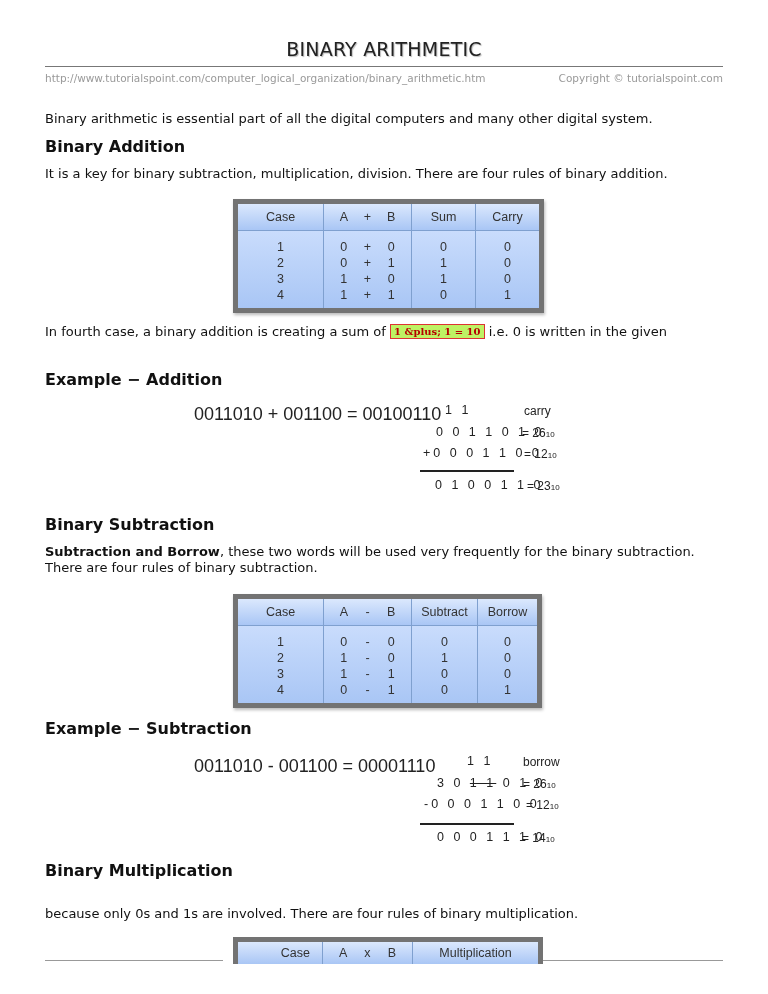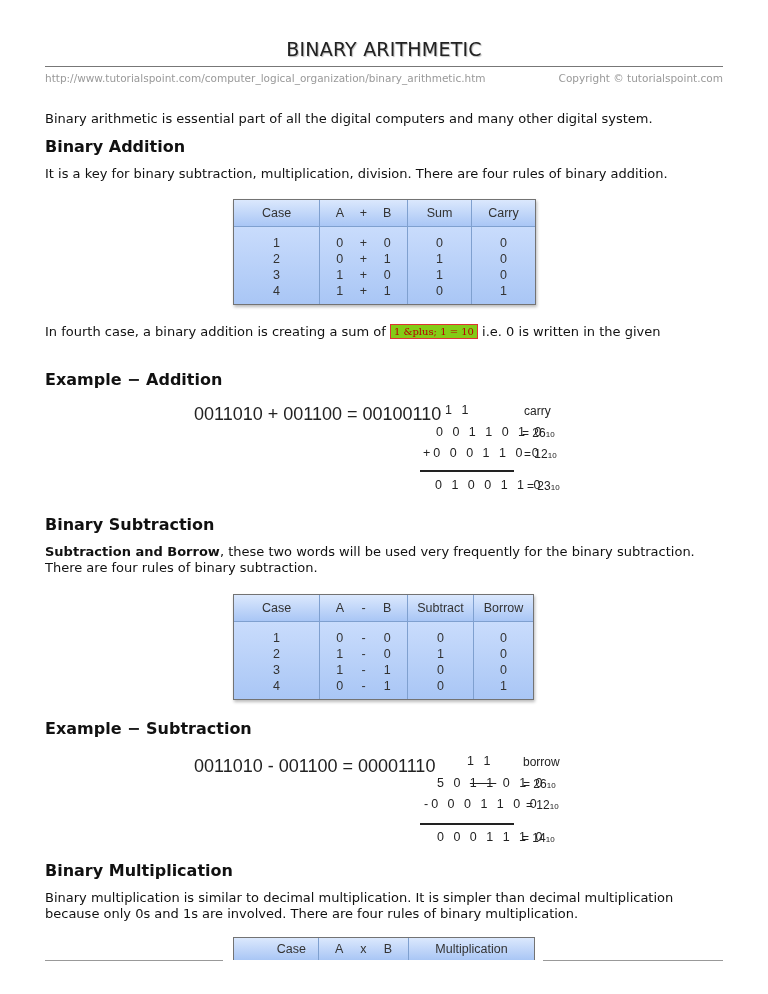--- a/index.html
+++ b/index.html
@@ -5,24 +5,24 @@
   html, body { margin:0; padding:0; background:#ffffff; }
   body { width:768px; height:994px; position:relative; overflow:hidden; font-family:"DejaVu Sans", sans-serif; color:#111; }
   .abs { position:absolute; }
   .title { left:0; width:768px; top:38px; text-align:center; font-size:19px; color:#222; letter-spacing:0.2px; text-shadow:1px 1px 1px #bbb; font-family:"DejaVu Sans", sans-serif; }
   .hr-top { left:45px; width:678px; top:66px; height:0; border-top:1px solid #777; }
   .url { left:45px; top:72px; font-size:10.5px; color:#999; }
   .copyright { right:45px; top:72px; font-size:10.5px; color:#999; }
   .para { font-size:13px; color:#111; line-height:16px; }
   .h2 { font-size:16px; font-weight:bold; color:#111; }
   .bold { font-weight:bold; }
-  .inline-box { display:inline-block; border:1px solid #d33; background:#84cc16; color:#b60000; font-family:"DejaVu Serif", serif; font-size:10px; padding:0 3px; line-height:13px; vertical-align:1px; }
+  .inline-box { display:inline-block; border:1px solid #d33; background:#bef264; color:#b60000; font-family:"DejaVu Serif", serif; font-size:10px; padding:0 3px; line-height:13px; vertical-align:1px;font-weight:bold; }
 
   
-  .ttable { border:1px solid #737373; background:#b8d0fa; box-shadow:1px 2px 3px #bbb; font-family:"Liberation Sans", sans-serif; font-size:12.5px; color:#333; }
+  .ttable { border:5px solid #737373; background:#b8d0fa; box-shadow:1px 2px 3px #bbb; font-family:"Liberation Sans", sans-serif; font-size:12.5px; color:#333; }
   .ttable .hdr { display:flex; height:26px; background:linear-gradient(#dbe8fd, #a9c6f5); border-bottom:1px solid #7fa0cf; }
   .ttable .body { display:flex; background:linear-gradient(#c9dcfc, #a9c6f5); }
   .ttable .col { border-right:1px solid #7fa0cf; box-sizing:border-box; text-align:center; }
   .ttable .col:last-child { border-right:none; }
   .ttable .hdr .col { line-height:26px; }
   .ttable .body .col { padding-top:8px; padding-bottom:5px; line-height:16px; }
   .abc { display:flex; justify-content:space-around; padding:0 8px; }
   .abc span { width:18px; text-align:center; }
 
   
@@ -176,31 +176,31 @@
       <div>0</div>
       <div>1</div>
     </div>
   </div>
 </div>
 
 <div class="abs h2" style="left:45px; top:719px;">Example − Subtraction</div>
 <div class="abs ex ex-eq" style="left:194px; top:756px;">0011010 - 001100 = 00001110</div>
 <div class="abs ex digits" style="left:467px; top:754px;">1 1</div>
 <div class="abs ex" style="left:523px; top:755px;">borrow</div>
-<div class="abs ex digits" style="left:437px; top:776px;"><span>5 0 </span><span class="strike">1 1</span><span> 0 1 0</span></div>
+<div class="abs ex digits" style="left:437px; top:776px;"><span>3 0 </span><span class="strike">1 1</span><span> 0 1 0</span></div>
 <div class="abs ex" style="left:523px; top:777px;"><span>= 26</span><span class="sub10">10</span></div>
 <div class="abs ex digits" style="left:424px; top:797px;">-0 0 0 1 1 0 0</div>
 <div class="abs ex" style="left:526px; top:798px;"><span>= 12</span><span class="sub10">10</span></div>
 <div class="abs sum-line" style="left:420px; top:823px; width:94px;"></div>
 <div class="abs ex digits" style="left:437px; top:830px;">0 0 0 1 1 1 0</div>
 <div class="abs ex" style="left:522px; top:831px;"><span>= 14</span><span class="sub10">10</span></div>
 
 <div class="abs h2" style="left:45px; top:861px;">Binary Multiplication</div>
 <div class="abs para" style="left:45px; top:890px; width:700px;">
-  <span>Binary multiplication is similar to decimal multiplication. It is simpler than decimal multiplication</span><br>
+  <br>
   <span>because only 0s and 1s are involved. There are four rules of binary multiplication.</span>
 </div>
 
 <div class="abs bottom-rule" style="left:45px; top:960px; width:178px;"></div>
 <div class="abs bottom-rule" style="left:543px; top:960px; width:180px;"></div>
 
 <div class="abs ttable" style="left:233px; top:937px; width:300px; border-bottom:none; box-shadow:none;">
   <div class="hdr" style="height:22px; border-bottom:none;">
     <div class="col" style="width:85px; line-height:22px; text-align:right; padding-right:12px;">Case</div>
     <div class="col abc" style="width:90px; line-height:22px;">

